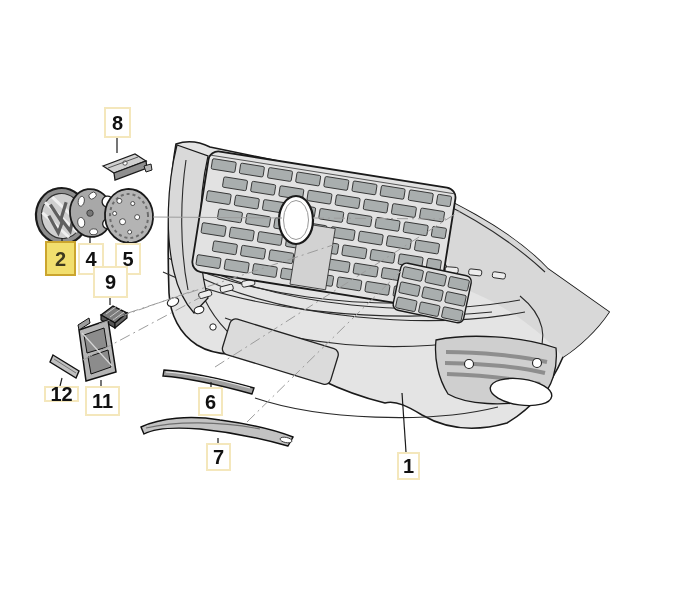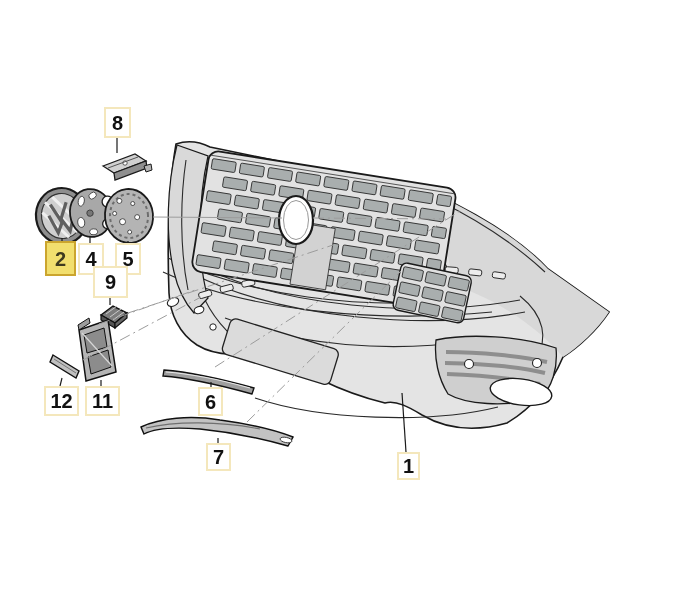--- a/index.html
+++ b/index.html
@@ -286,21 +286,21 @@
   </div>
   <div class="callout" style="left:78px;top:243px;width:26px;height:32px">
     <span>4</span>
   </div>
   <div class="callout" style="left:115px;top:243px;width:26px;height:32px">
     <span>5</span>
   </div>
   <div class="callout" style="left:93px;top:266px;width:35px;height:32px">
     <span>9</span>
   </div>
-  <div class="callout" style="left:44px;top:386px;width:35px;height:30px">
+  <div class="callout" style="left:44px;top:386px;width:35px;height:16px">
     <span>12</span>
   </div>
   <div class="callout" style="left:85px;top:386px;width:35px;height:30px">
     <span>11</span>
   </div>
   <div class="callout" style="left:198px;top:387px;width:25px;height:29px">
     <span>6</span>
   </div>
   <div class="callout" style="left:206px;top:443px;width:25px;height:28px">
     <span>7</span>

